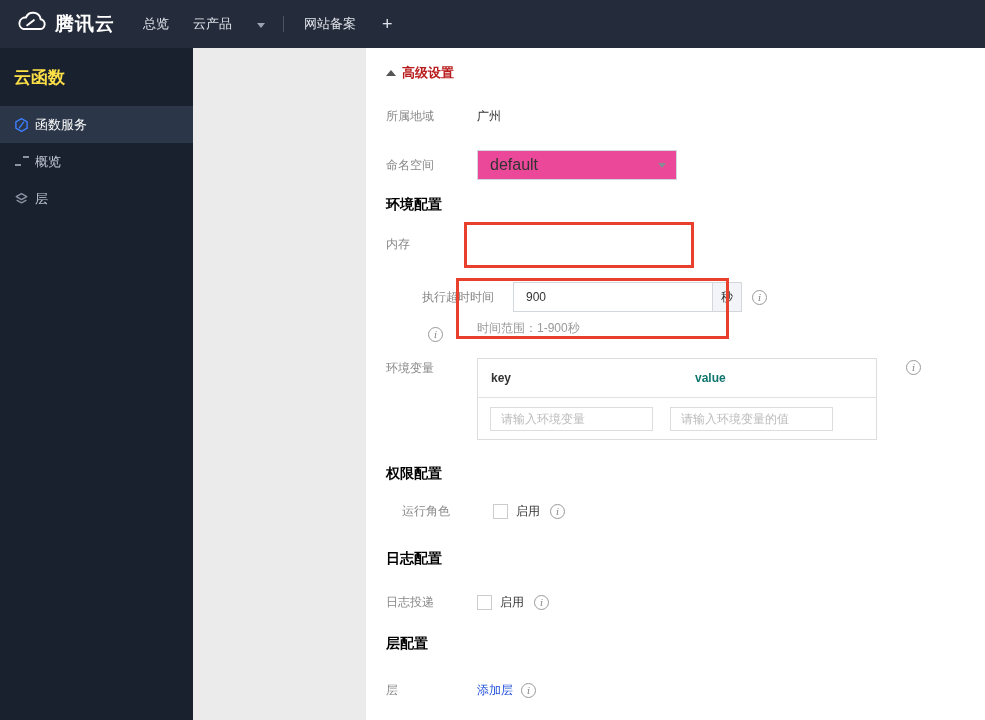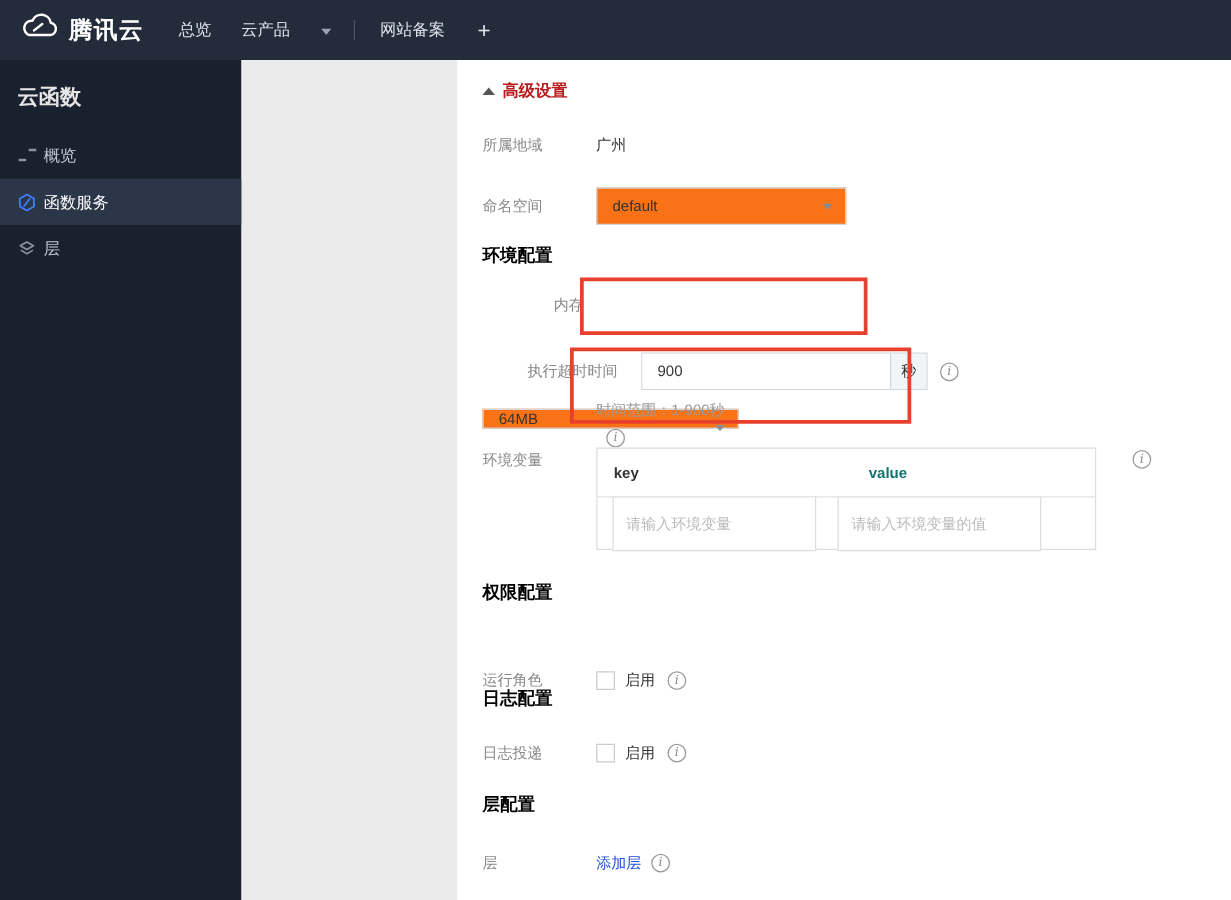--- a/index.html
+++ b/index.html
@@ -13,21 +13,21 @@
   .nav-item { color:#dfe3ea; font-size:13px; cursor:pointer; display:flex; align-items:center; }
   .nav-overview { margin-left:28px; }
   .nav-products { margin-left:24px;gap:19px; }
   .caret-down { width:0; height:0; border-left:4px solid transparent; border-right:4px solid transparent; border-top:5px solid #9aa3b2; margin-left:6px; margin-top:2px; }
   .nav-divider { width:1px; height:16px; background:#4a5364; margin-left:18px; }
   .nav-icp { margin-left:20px; }
   .nav-plus { margin-left:26px; font-size:18px; color:#dfe3ea; }
 
   
   .sidebar { position:absolute; top:48px; left:0; width:193px; height:672px; background:#1a212e; z-index:10; }
-  .sidebar-title { color:#e5e5e5; font-size:17px; font-weight:bold; padding:18px 0 0 14px; height:38px; }
+  .sidebar-title { color:#fde047; font-size:17px; font-weight:bold; padding:18px 0 0 14px; height:38px; }
   .side-menu { margin-top:20px; }
   .side-item { height:37px; display:flex; align-items:center; padding-left:14px; color:#c3c9d4; font-size:13px; cursor:pointer; }
   .side-item.active { background:#2b3648; color:#fff; }
   .side-icon { width:15px; height:15px; margin-right:6px; flex:0 0 15px; display:flex; align-items:center; justify-content:center; }
   .grid-icon { display:grid; grid-template-columns:6px 6px; grid-template-rows:6px 6px; gap:2px; }
   .grid-icon i { display:block; }
   .grid-icon i:nth-child(1){ background:#8a93a3; }
   .grid-icon i:nth-child(2){ border:1.5px solid #8a93a3; }
   .grid-icon i:nth-child(3){ border:1.5px solid #8a93a3; }
   .grid-icon i:nth-child(4){ background:#8a93a3; }
@@ -40,41 +40,41 @@
   .abs { position:absolute; }
   .form-label { width:91px; flex:0 0 91px; color:#888; font-size:12px; }
   .lbl { color:#888; font-size:12px; }
   .section-h { font-size:14px; font-weight:bold; color:#000; }
   .row { display:flex; align-items:center; left:20px; }
 
   .adv-header { top:16px; left:20px; display:flex; align-items:center; cursor:pointer; }
   .tri-up { width:0; height:0; border-left:5px solid transparent; border-right:5px solid transparent; border-bottom:6px solid #555; margin-right:6px; }
   .adv-text { font-size:13px; font-weight:bold; color:#b91c1c; }
 
-  .select-box { height:30px; border:1px solid #d2d7de; background:#f97316; display:flex; align-items:center; padding-left:12px; font-size:12px; color:#333; position:relative; cursor:pointer; }
+  .select-box { height:30px; border:1px solid #d2d7de; background:#ec4899; display:flex; align-items:center; padding-left:12px; font-size:16px; color:#333; position:relative; cursor:pointer; }
   .select-caret { position:absolute; right:10px; top:12px; width:0; height:0; border-left:4px solid transparent; border-right:4px solid transparent; border-top:5px solid #878c94; }
 
   .input-group { display:flex; height:30px; width:229px; border:1px solid #d2d7de; background:#fff; }
   .input-group input { border:none; outline:none; flex:1; padding-left:12px; font-size:12px; color:#333; font-family:inherit; min-width:0; }
   .input-addon { width:29px; flex:0 0 29px; background:#f3f4f7; border-left:1px solid #d2d7de; display:flex; align-items:center; justify-content:center; font-size:12px; color:#333; }
 
   .info-icon { width:15px; height:15px; border:1px solid #999; border-radius:50%; color:#888; font-size:10px; line-height:13px; text-align:center; font-family:"DejaVu Serif",serif; font-style:italic; cursor:pointer; flex:0 0 15px; }
 
   .red-box { border:3px solid #e8402d; pointer-events:none; z-index:5; }
 
   .hint-text { font-size:12px; color:#999; }
 
   .env-table { width:400px; height:82px; border:1px solid #ddd; background:#fff; }
   .env-head { display:flex; align-items:center; height:39px; border-bottom:1px solid #e2e2e2;gap:45px; }
   .env-head .c1 { width:180px; padding-left:13px; font-size:12px; font-weight:bold; color:#333; }
   .env-head .c2 { width:220px; padding-left:13px; font-size:12px; font-weight:bold; color:#0f766e; }
   .env-body { display:flex; align-items:center; height:42px; }
   .env-body .cell1 { width:180px; padding-left:12px; }
   .env-body .cell2 { width:220px; padding-left:13px; }
-  .env-input { width:163px; height:44px; border:1px solid #ddd; outline:none; padding-left:10px; font-size:12px; color:#333; font-family:inherit; }
+  .env-input { width:163px; height:24px; border:1px solid #ddd; outline:none; padding-left:10px; font-size:12px; color:#333; font-family:inherit; }
   .env-input::placeholder { color:#bbb; }
 
   .checkbox { width:15px; height:15px; border:1px solid #ccc; background:#fff; cursor:pointer; flex:0 0 15px; }
   .chk-label { font-size:12px; color:#333; margin-left:8px; }
   .link { color:#1d4ed8; font-size:12px; cursor:pointer; }
 </style>
 </head>
 <body>
 
 <header class="topnav">
@@ -93,39 +93,39 @@
     <span class="caret-down"></span>
   </span>
   <span class="nav-divider"></span>
   <span class="nav-item nav-icp">网站备案</span>
   <span class="nav-item nav-plus">+</span>
 </header>
 
 <aside class="sidebar">
   <div class="sidebar-title">云函数</div>
   <nav class="side-menu">
-    <div class="side-item">
-      <span class="side-icon grid-icon">
-          <i></i>
-          <i></i>
-          <i></i>
-          <i></i>
-        </span>
-      <span>概览</span>
-    </div>
     <div class="side-item active">
       <span class="side-icon">
         <svg width="16" height="16" viewBox="0 0 16 16" fill="none">
           <path d="M8 1.2 L14 4.6 L14 11.4 L8 14.8 L2 11.4 L2 4.6 Z" stroke="#3d7fff" stroke-width="1.5" stroke-linejoin="round"></path>
           <path d="M10.3 5 L5.7 11" stroke="#3d7fff" stroke-width="1.5" stroke-linecap="round"></path>
         </svg>
       </span>
       <span>函数服务</span>
     </div>
     <div class="side-item">
+      <span class="side-icon grid-icon">
+          <i></i>
+          <i></i>
+          <i></i>
+          <i></i>
+        </span>
+      <span>概览</span>
+    </div>
+    <div class="side-item">
       <span class="side-icon">
         <svg width="16" height="16" viewBox="0 0 16 16" fill="none">
           <path d="M8 2.2 L13.6 5.4 L8 8.6 L2.4 5.4 Z" stroke="#8a93a3" stroke-width="1.4" stroke-linejoin="round"></path>
           <path d="M2.8 9.2 L8 12.2 L13.2 9.2" stroke="#8a93a3" stroke-width="1.4" stroke-linejoin="round"></path>
         </svg>
       </span>
       <span>层</span>
     </div>
   </nav>
 </aside>
@@ -149,24 +149,20 @@
     <div class="select-box" style="width:200px;">
       <span>default</span>
       <span class="select-caret"></span>
     </div>
   </div>
 
   <div class="abs section-h" style="top:148px; left:20px;">环境配置</div>
 
   <div class="abs row" style="top:188px; height:30px;flex-direction:column;">
     <span class="form-label">内存</span>
-    <div class="select-box" style="width:205px;">
-      <span>64MB</span>
-      <span class="select-caret"></span>
-    </div>
     <span class="info-icon" style="margin-left:8px;">i</span>
   </div>
   <div class="abs red-box" style="left:98px; top:174px; width:230px; height:46px;"></div>
 
   <div class="abs row" style="top:234px; height:30px;margin-left:36px;">
     <span class="form-label">执行超时时间</span>
     <div class="input-group">
       <input type="text" value="900" style="">
       <span class="input-addon">秒</span>
     </div>
@@ -187,21 +183,21 @@
       </span>
       <span class="cell2">
         <input class="env-input" type="text" placeholder="请输入环境变量的值" style="">
       </span>
     </div>
   </div>
   <span class="abs info-icon" style="left:540px; top:312px;">i</span>
 
   <div class="abs section-h" style="top:417px; left:20px;">权限配置</div>
 
-  <div class="abs row" style="top:488px; height:16px;">
+  <div class="abs row" style="top:455px; height:16px;margin-left:16px;">
     <span class="form-label">运行角色</span>
     <span class="checkbox"></span>
     <span class="chk-label">启用</span>
     <span class="info-icon" style="margin-left:10px;">i</span>
   </div>
 
   <div class="abs section-h" style="top:502px; left:20px;">日志配置</div>
 
   <div class="abs row" style="top:546px; height:16px;">
     <span class="form-label">日志投递</span>

